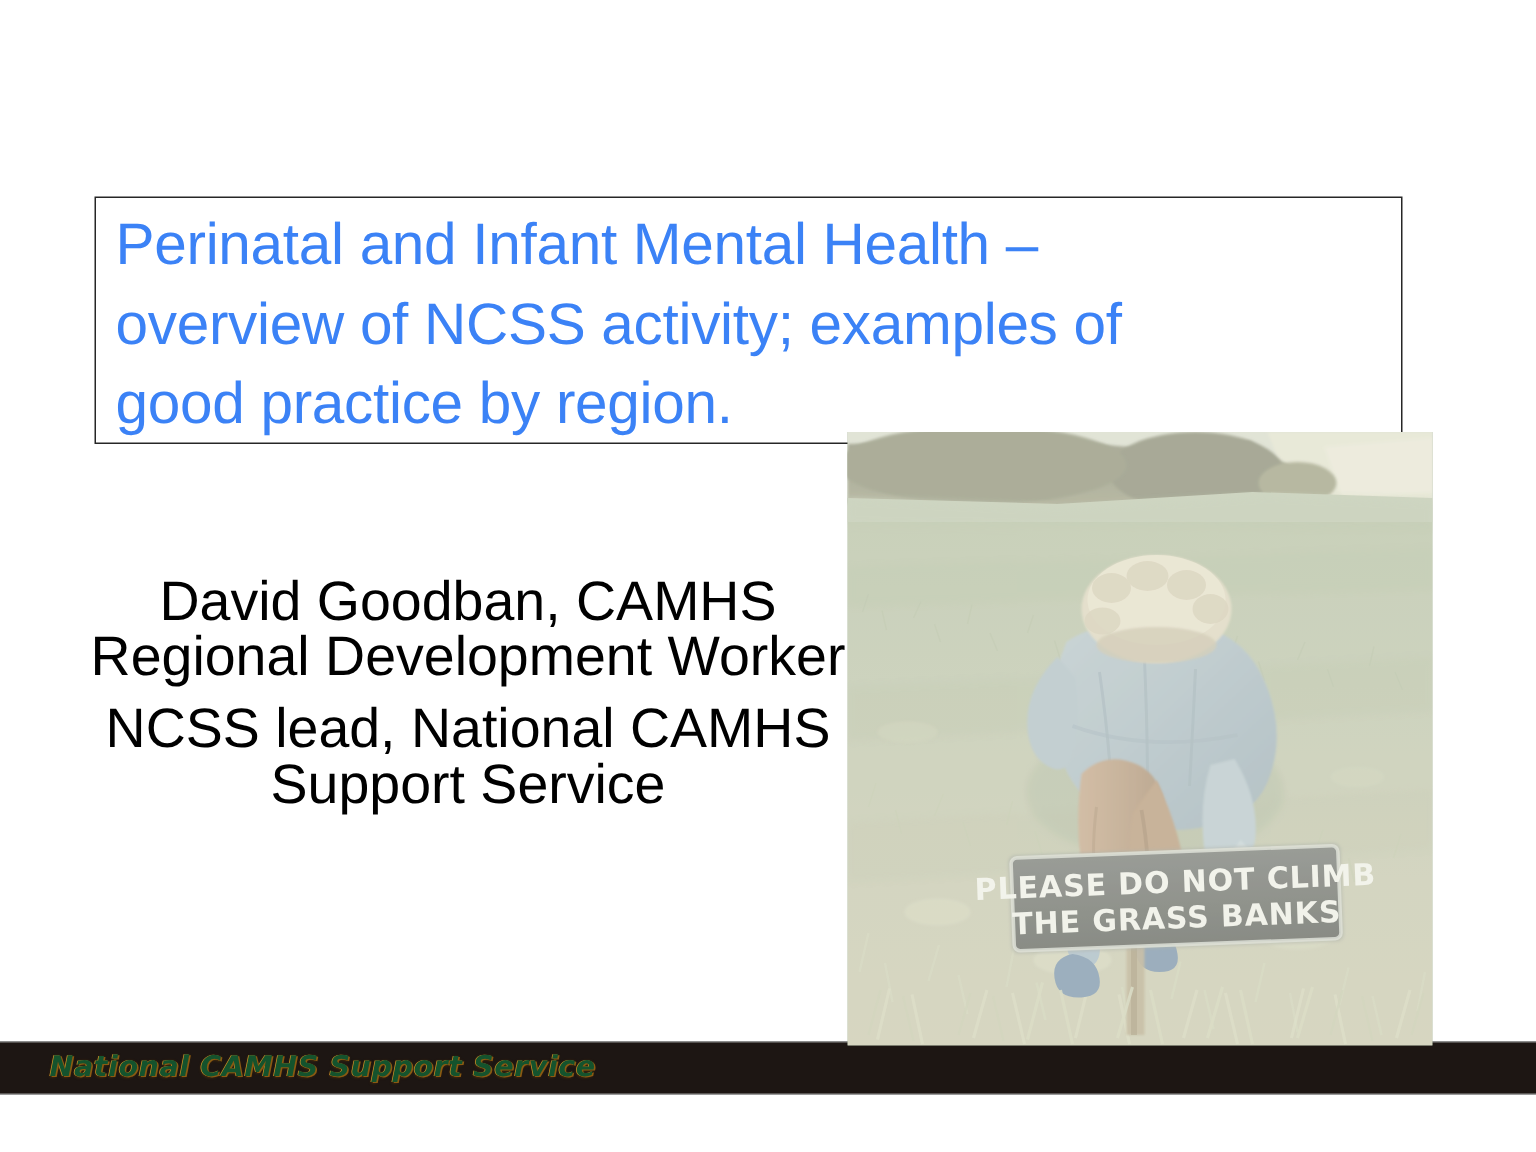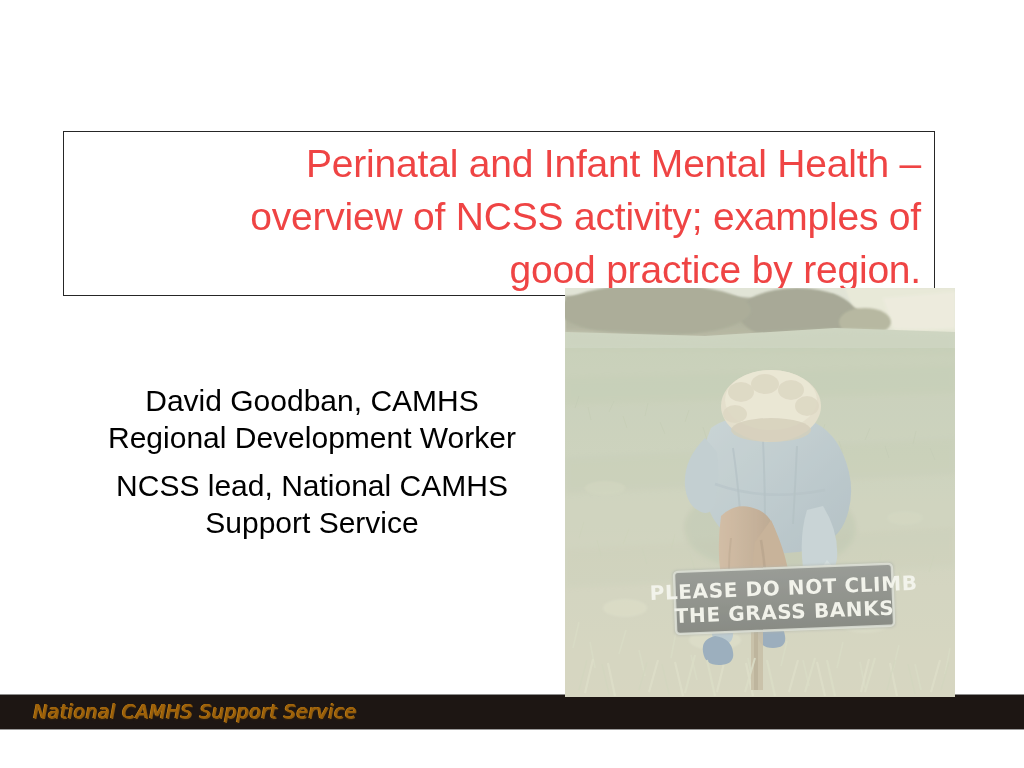--- a/index.html
+++ b/index.html
@@ -38,40 +38,40 @@
     z-index: 5;
   }
   .title-text {
     position: absolute;
     left: 63px;
     top: 137px;
     width: 872px;
     height: 162px;
     box-sizing: border-box;
     padding: 0 14px;
-    text-align: right;
+    text-align: left;
     font-size: 39px;
     line-height: 53px;
-    color: #ef4444;
+    color: #3b82f6;
     font-weight: 400;
     letter-spacing: -0.2px;
     z-index: 6;
     overflow: hidden;
     white-space: pre-line;
   }
 
   
   .subtitle {
     position: absolute;
     left: 58px;
     top: 382px;
     width: 508px;
     text-align: center;
     color: #000000;
-    font-size: 30px;
+    font-size: 37px;
     line-height: 37px;
     z-index: 4;
   }
   .subtitle .para {
     margin: 0;
     white-space: pre-line;
   }
   .subtitle .para.second {
     margin-top: 11px;
   }
@@ -102,23 +102,23 @@
     box-sizing: border-box;
     z-index: 10;
   }
   .footer-text {
     position: absolute;
     left: 33px;
     top: 700px;
     font-family: "DejaVu Sans", sans-serif;
     font-size: 19px;
     font-style: italic;
-    font-weight: normal;
+    font-weight: bold;
     letter-spacing: 0.4px;
-    color: #a16207;
+    color: #14532d;
     text-shadow:
       1px 1px 0 #8a5a12,
       -0.5px 0 0 #c98f28,
       0 1px 2px #5a3708;
     z-index: 11;
     white-space: nowrap;
   }
 </style>
 </head>
 <body>

